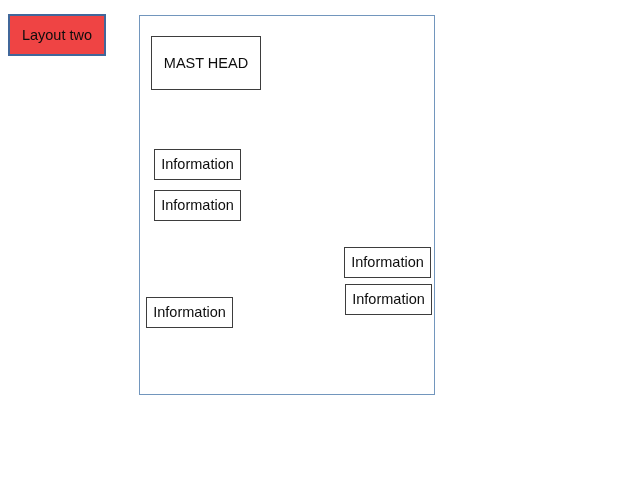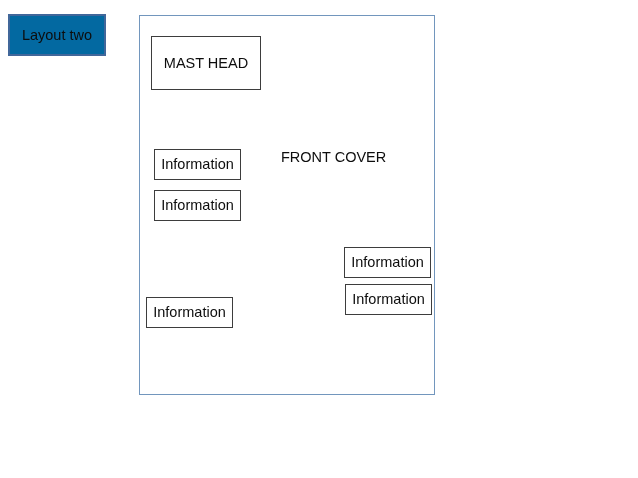--- a/index.html
+++ b/index.html
@@ -18,21 +18,21 @@
 
   
   #layout-label-box {
     position: absolute;
     left: 8px;
     top: 14px;
     width: 98px;
     height: 42px;
     box-sizing: border-box;
     border: 2px solid #41679a;
-    background: #0369a1;
+    background: #ef4444;
     display: flex;
     align-items: center;
     justify-content: center;
   }
   #layout-label-box .txt {
     font-size: 14.5px;
     line-height: 1;
     white-space: nowrap;
   }
 
@@ -104,21 +104,20 @@
 <div id="layout-label-box">
   <span class="txt">Layout two</span>
 </div>
 
 <div id="page-panel">
 
   <div class="el-box" id="masthead-box">
     <span class="txt">MAST HEAD</span>
   </div>
 
-  <div id="front-cover-label">FRONT COVER</div>
 
   <div class="el-box info-box" id="info-box-1">
     <span class="txt">Information</span>
   </div>
 
   <div class="el-box info-box" id="info-box-2">
     <span class="txt">Information</span>
   </div>
 
   <div class="el-box info-box" id="info-box-3">

